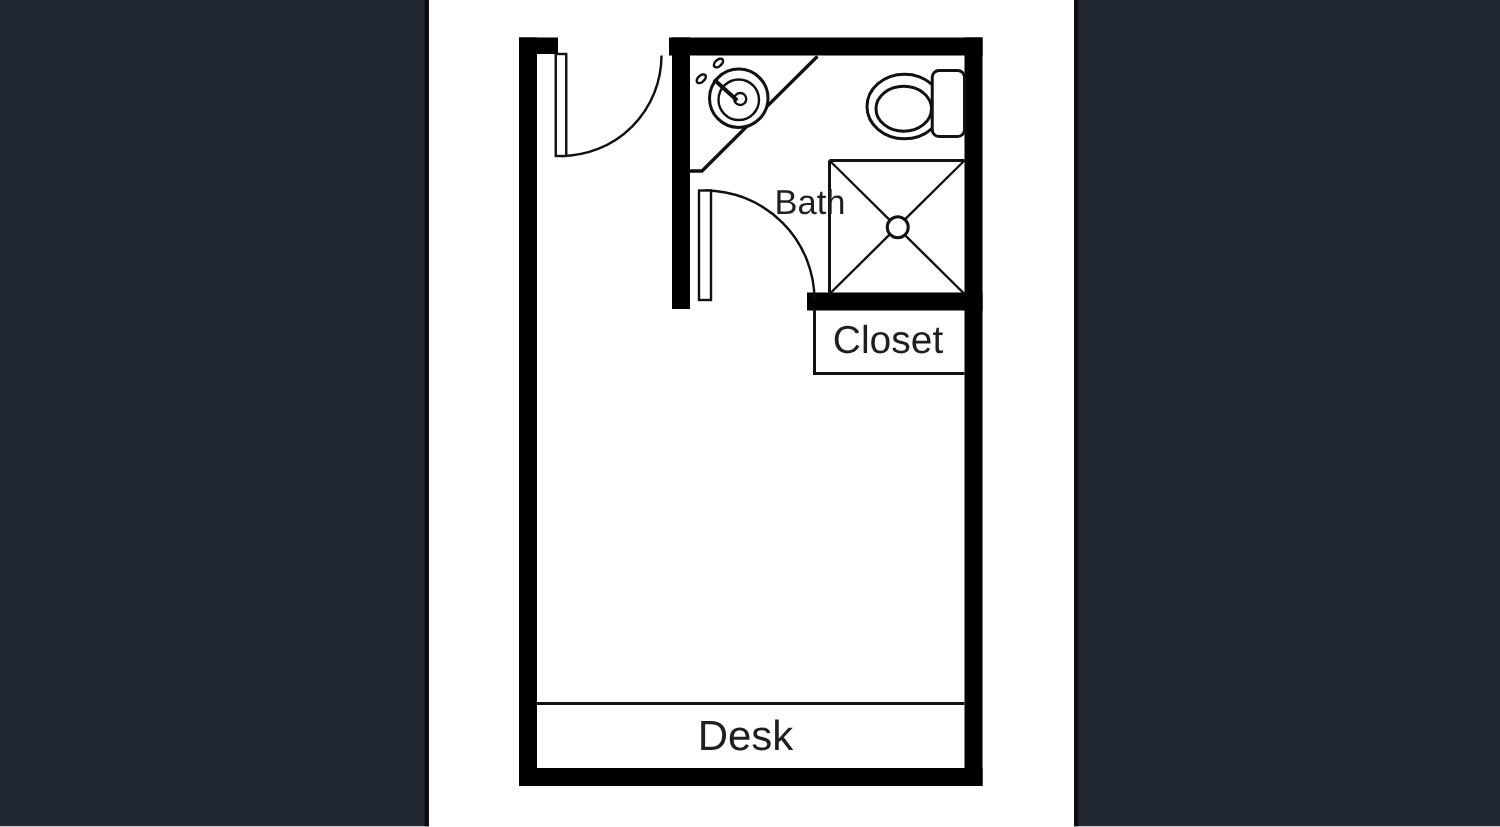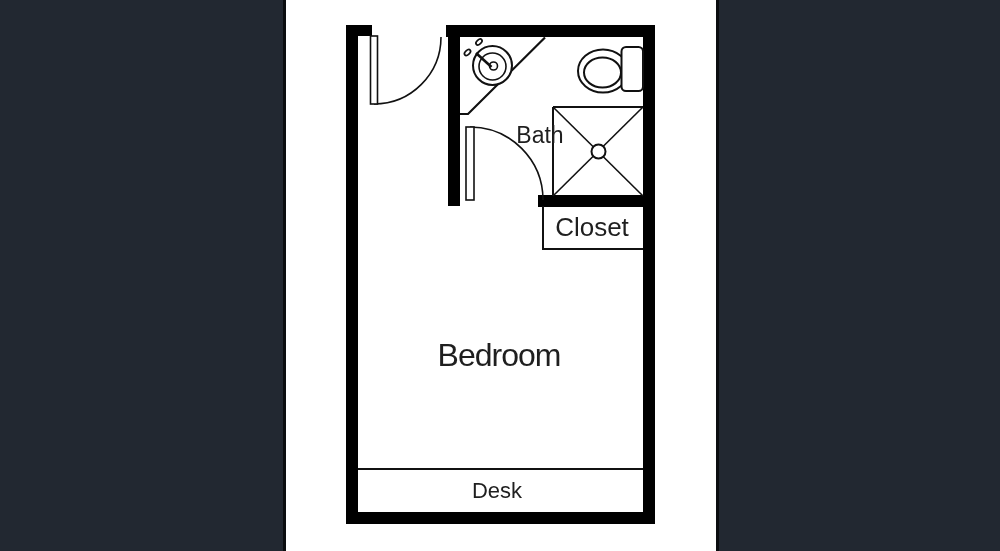--- a/index.html
+++ b/index.html
@@ -19,21 +19,21 @@
   #plan-svg{position:absolute;left:0;top:0;}
   .room-label{
     position:absolute;
     transform:translate(-50%,-50%);
     color:#1f1f1f;
     white-space:nowrap;
   }
   #bath-label{left:540px;top:88px;font-size:23px;margin-top:47px;}
   #closet-label{left:592px;top:227px;font-size:26px;}
   #bedroom-label{left:499px;top:355px;font-size:32px;letter-spacing:-1px;}
-  #desk-label{left:497px;top:491px;font-size:22px;}
+  #desk-label{left:497px;top:491px;font-size:28px;}
 </style>
 </head>
 <body>
 
 <div id="stage">
 
   <div id="panel-left" class="side-panel"></div>
   <div id="panel-right" class="side-panel"></div>
 
   <svg id="plan-svg" width="1000" height="551" viewBox="0 0 1000 551">
@@ -85,16 +85,15 @@
       <circle cx="598.5" cy="151.5" r="7" fill="#fff" stroke="#111" stroke-width="2"></circle>
     </g>
 
     <path d="M 543,206 L 543,249 L 643,249" fill="none" stroke="#111" stroke-width="2"></path>
 
     <line x1="358" y1="469" x2="643" y2="469" stroke="#111" stroke-width="2"></line>
   </svg>
 
   <div id="bath-label" class="room-label">Bath</div>
   <div id="closet-label" class="room-label">Closet</div>
-  <div id="bedroom-label" class="room-label">Bedroom</div>
   <div id="desk-label" class="room-label">Desk</div>
 
 </div>
 
 </body></html>

